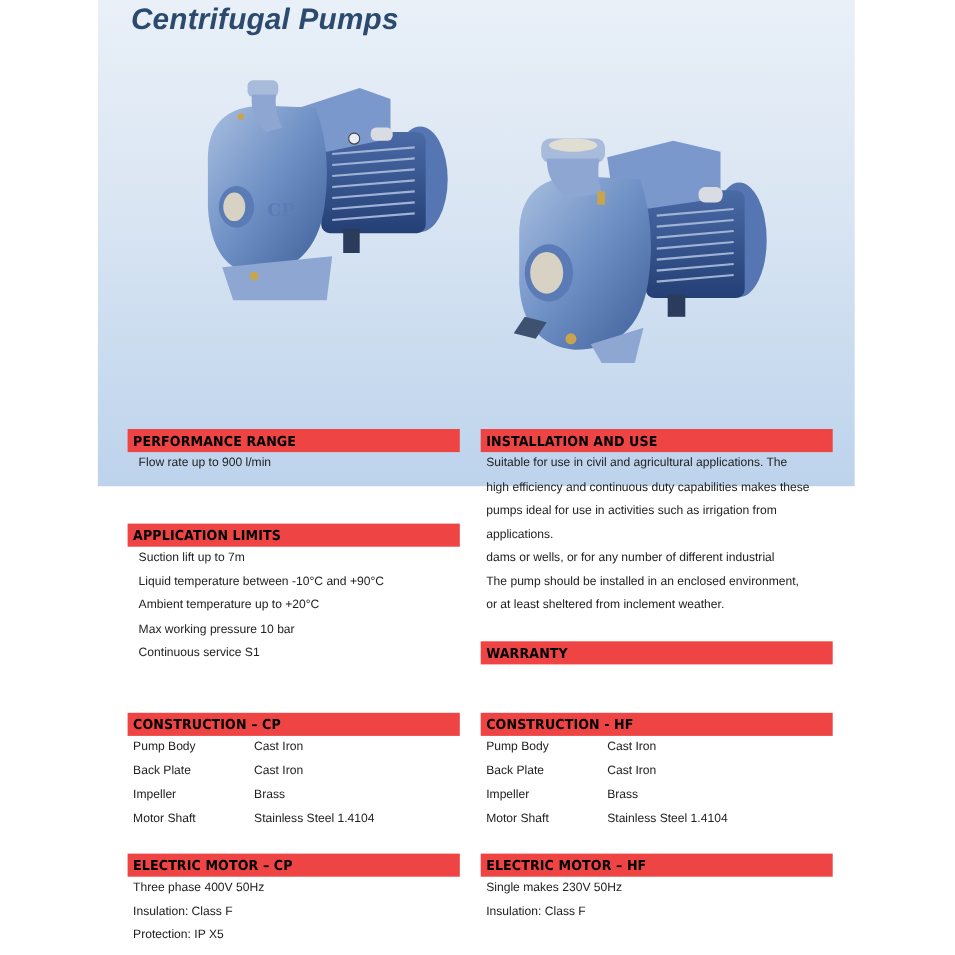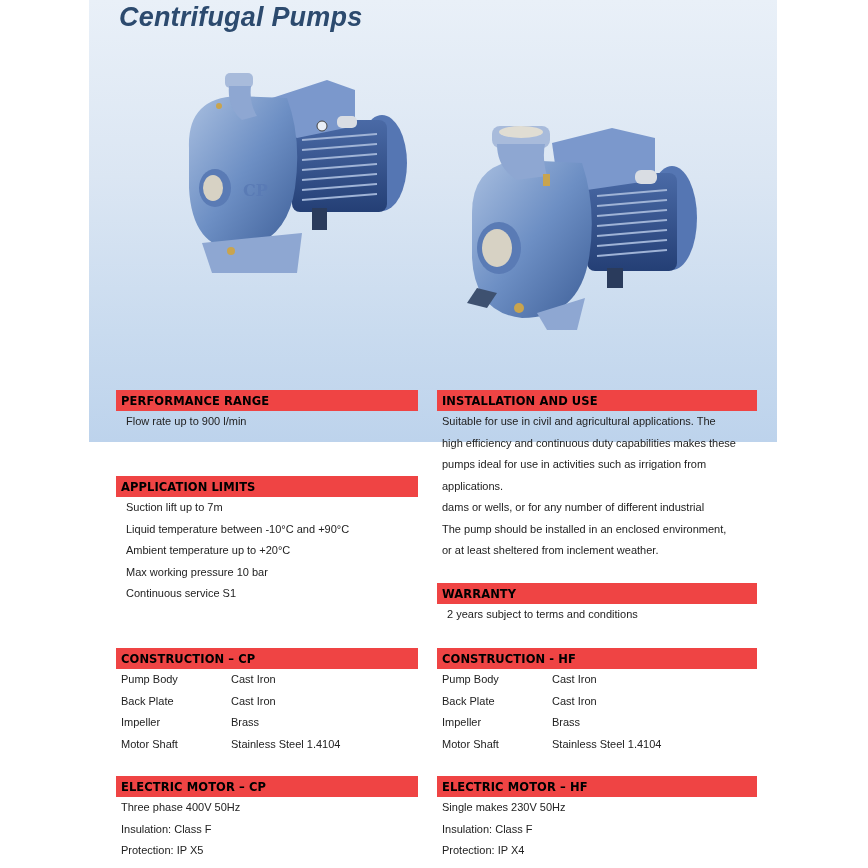--- a/index.html
+++ b/index.html
@@ -178,21 +178,20 @@
   <div class="line indent-s">applications.</div>
   <div class="line indent-s">dams or wells, or for any number of different industrial</div>
   <div class="line indent-s">The pump should be installed in an enclosed environment,</div>
   <div class="line indent-s">or at least sheltered from inclement weather.</div>
 </div>
 
 <div class="section" style="left:437px; top:583px; width:320px;">
   <div class="sec-head">
       <span>WARRANTY</span>
     </div>
-  <div class="line indent">2 years subject to terms and conditions</div>
 </div>
 
 <div class="section" style="left:437px; top:648px; width:320px;">
   <div class="sec-head">
       <span>CONSTRUCTION - HF</span>
     </div>
   <div class="line row indent-s">
       <span class="k">Pump Body</span>
       <span>Cast Iron</span>
     </div>
@@ -209,14 +208,13 @@
       <span>Stainless Steel 1.4104</span>
     </div>
 </div>
 
 <div class="section" style="left:437px; top:776px; width:320px;">
   <div class="sec-head">
       <span>ELECTRIC MOTOR – HF</span>
     </div>
   <div class="line indent-s">Single makes 230V 50Hz</div>
   <div class="line indent-s">Insulation: Class F</div>
-  <div class="line indent-s">Protection: IP X4</div>
 </div>
 
 </body></html>

